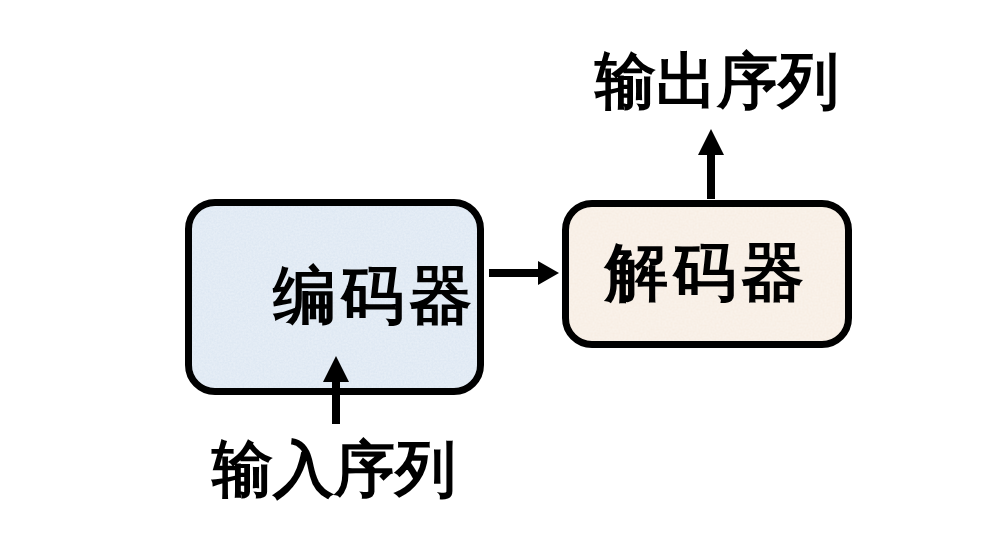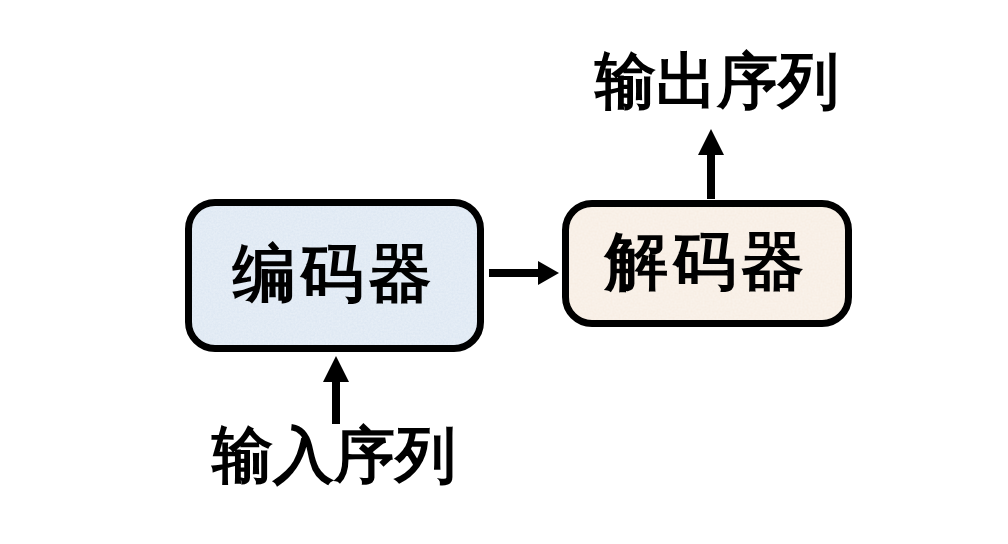--- a/index.html
+++ b/index.html
@@ -22,27 +22,28 @@
     border-radius: 30px;
     display: flex;
     align-items: center;
     justify-content: center;
     overflow: hidden;
   }
   .node-encoder {
     left: 185px;
     top: 199px;
     width: 299px;
-    height: 153px;
+    height: 196px;
+    justify-content: flex-end;
   }
   .node-decoder {
     left: 562px;
     top: 200px;
     width: 290px;
-    height: 127px;
+    height: 148px;
   }
   .node-texture {
     position: absolute;
     inset: 0;
     width: 100%;
     height: 100%;
     pointer-events: none;
   }
   .node-label {
     position: relative;
@@ -64,21 +65,21 @@
     text-align: left;
     white-space: nowrap;
   }
   .flow-label-output {
     left: 595px;
     top: 50px;
     width: 245px;
   }
   .flow-label-input {
     left: 212px;
-    top: 424px;
+    top: 438px;
     width: 260px;
   }
   #arrow-layer {
     position: absolute;
     inset: 0;
     width: 1008px;
     height: 544px;
     pointer-events: none;
     z-index: 3;
   }

